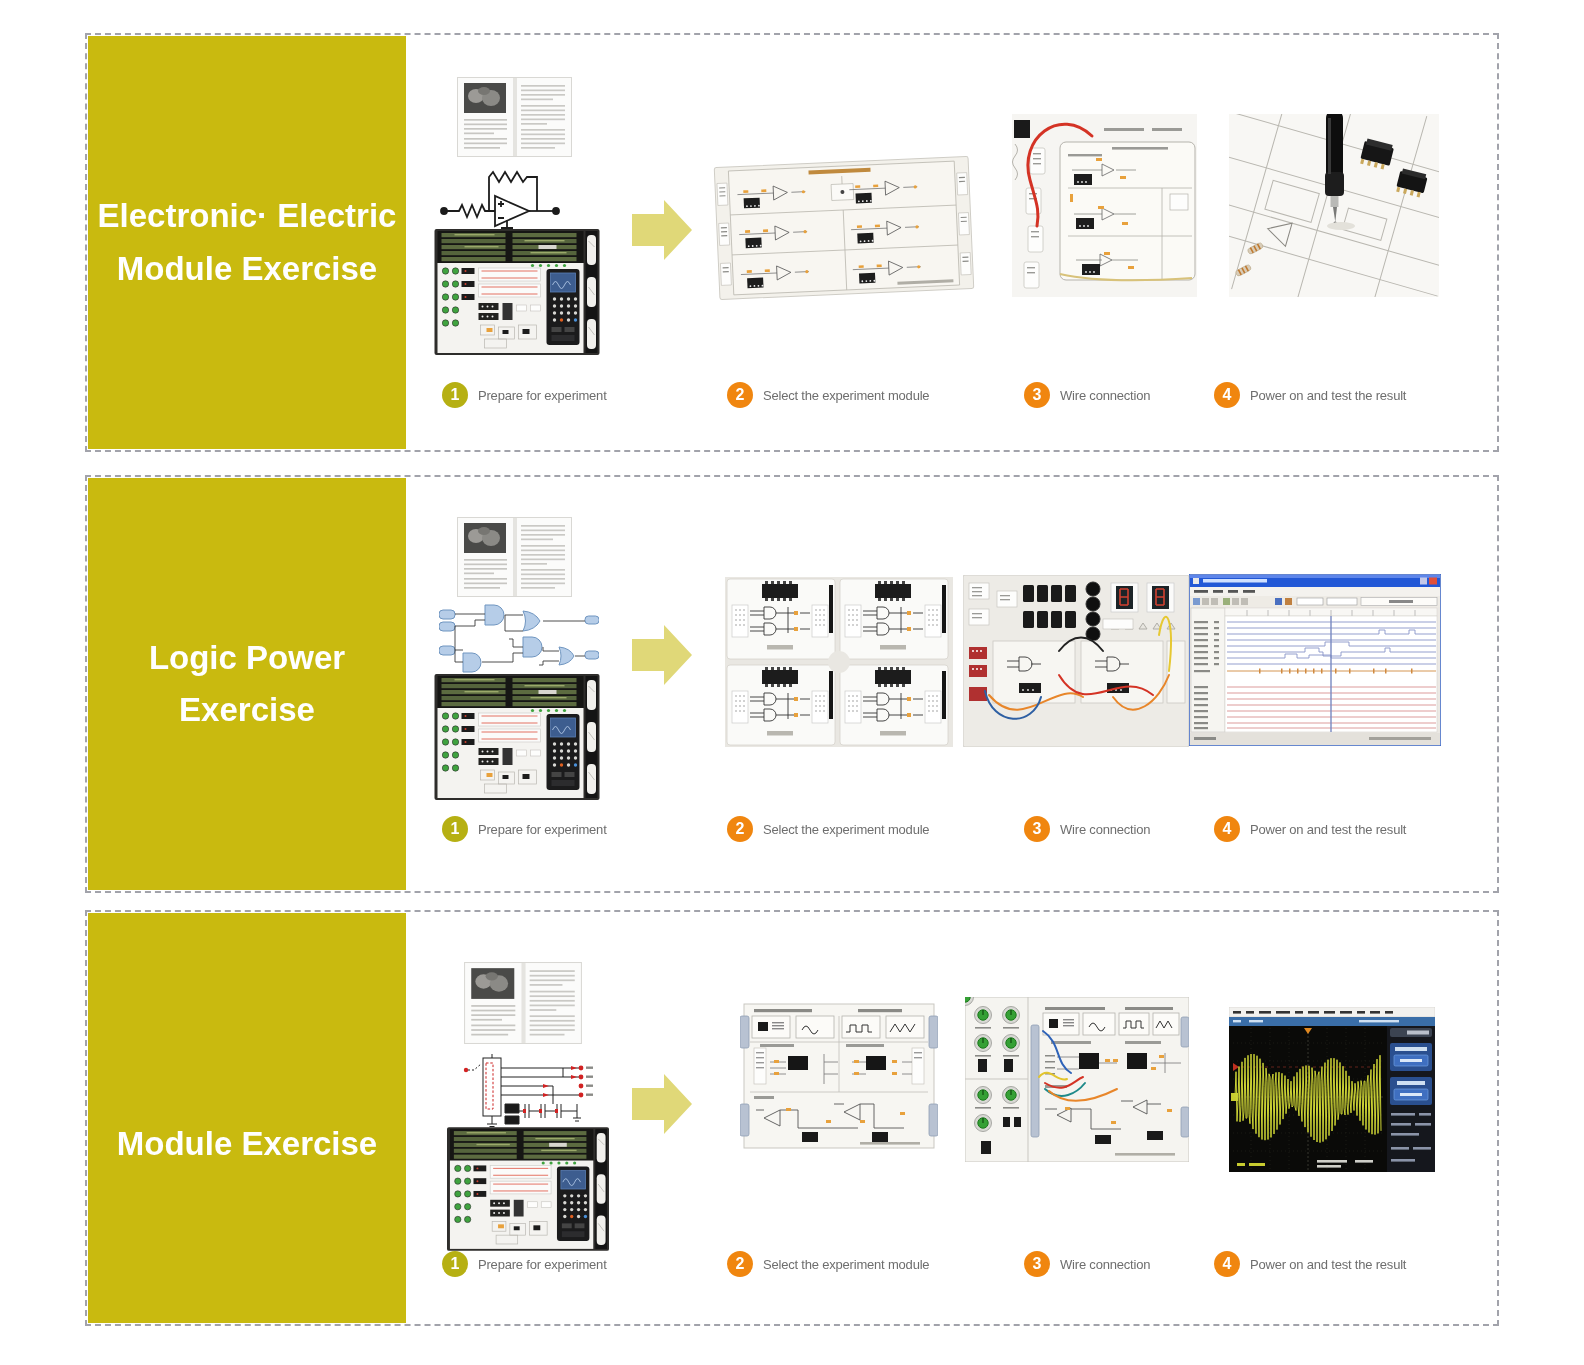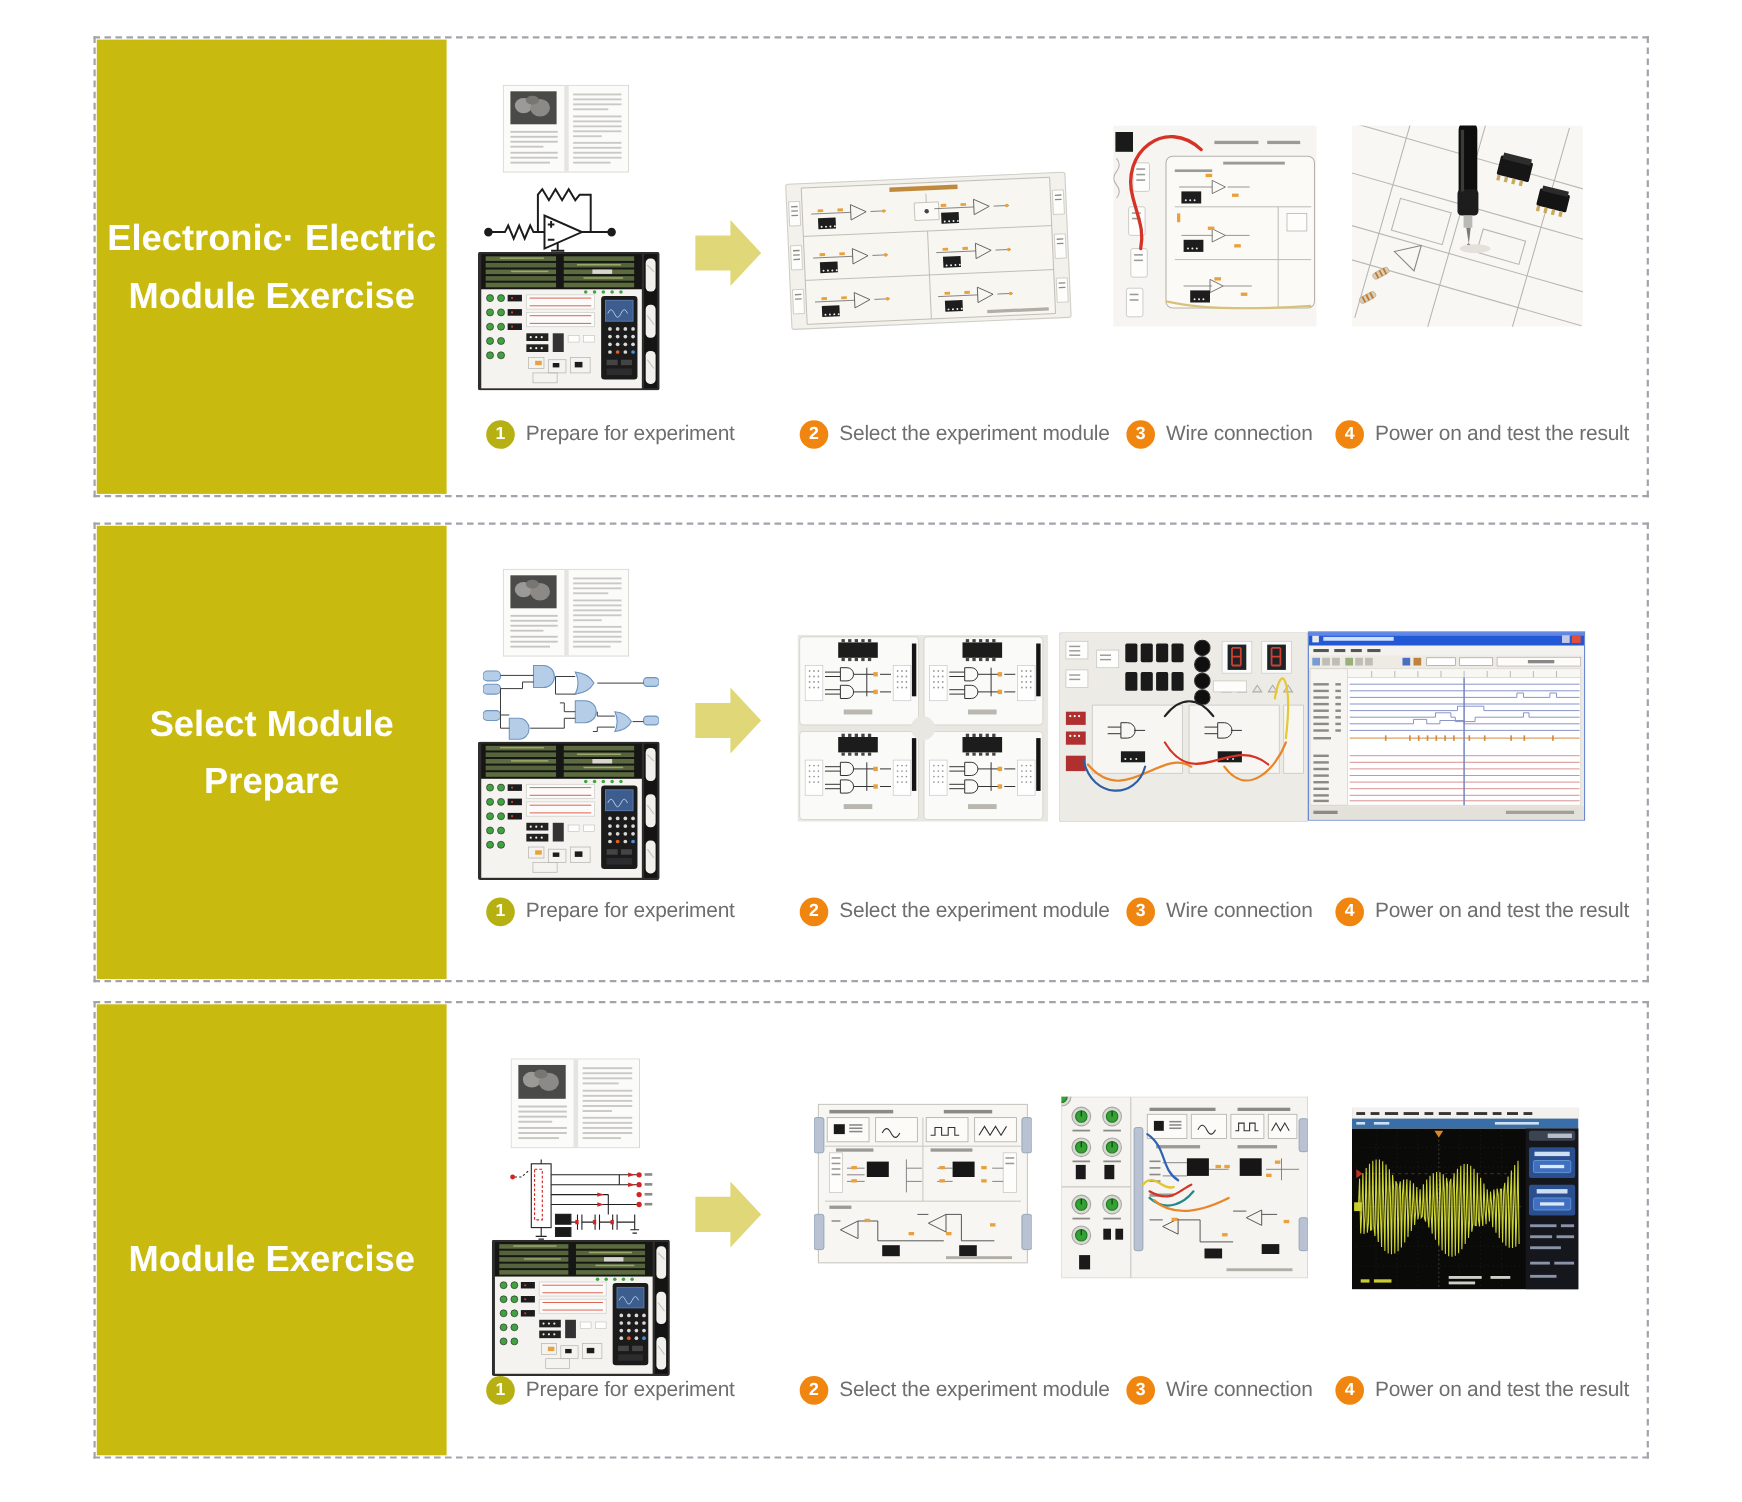--- a/index.html
+++ b/index.html
@@ -13,21 +13,21 @@
              display:flex;align-items:center;justify-content:center;}
   .title{color:#fff;font-size:33px;font-weight:700;text-align:center;line-height:1.58;letter-spacing:0px;}
   .content{position:absolute;left:320px;top:0;right:0;bottom:0;}
   .ph{position:absolute;display:block;}
   .arrow{position:absolute;width:62px;height:64px;}
   .step{position:absolute;display:flex;align-items:center;gap:10px;white-space:nowrap;}
   .dot{width:26px;height:26px;border-radius:50%;color:#fff;font-size:16px;font-weight:700;
        display:flex;align-items:center;justify-content:center;flex:0 0 26px;}
   .dot-olive{background:#b6b013;}
   .dot-orange{background:#f0860f;}
-  .lbl{color:#6e6e6e;font-size:19px;letter-spacing:-0.2px;}
+  .lbl{color:#6e6e6e;font-size:13px;letter-spacing:-0.2px;}
   .tilt{transform:rotate(-2.5deg);}
   
   .s1{left:35px;} .s2{left:320px;} .s3{left:617px;} .s4{left:807px;}
   .row-1 .step{top:347px;} .row-2 .step{top:339px;} .row-3 .step{top:339px;}
 </style>
 </head>
 <body>
 
 <svg width="0" height="0" style="position:absolute">
   <defs>
@@ -385,22 +385,22 @@
       <div class="step s4">
         <span class="dot dot-orange">4</span>
         <span class="lbl">Power on and test the result</span>
       </div>
     </div>
   </section>
 
   <section class="row row-2">
     <div class="title-box">
       <div class="title">
-        <span>Select Module</span><br>
-        <span>Prepare</span>
+        <span>Logic Power</span><br>
+        <span>Exercise</span>
       </div>
     </div>
     <div class="content">
 
       <svg class="ph" style="left:50px;top:40px" width="115" height="80">
           <use href="#sym-book"></use>
         </svg>
 
       <svg class="ph" style="left:32px;top:126px" width="160" height="72" viewBox="0 0 160 72">
         <g fill="#b6cde8" stroke="#6f95c0" stroke-width="1">

